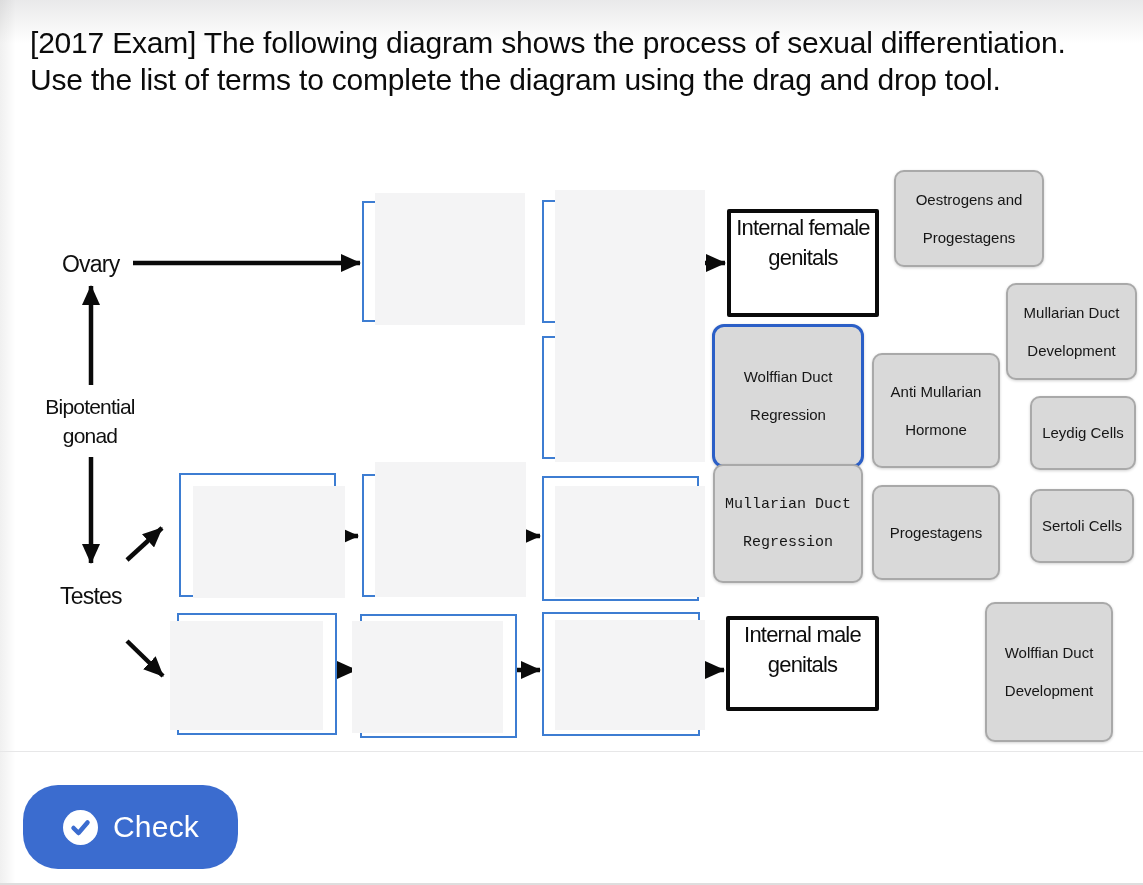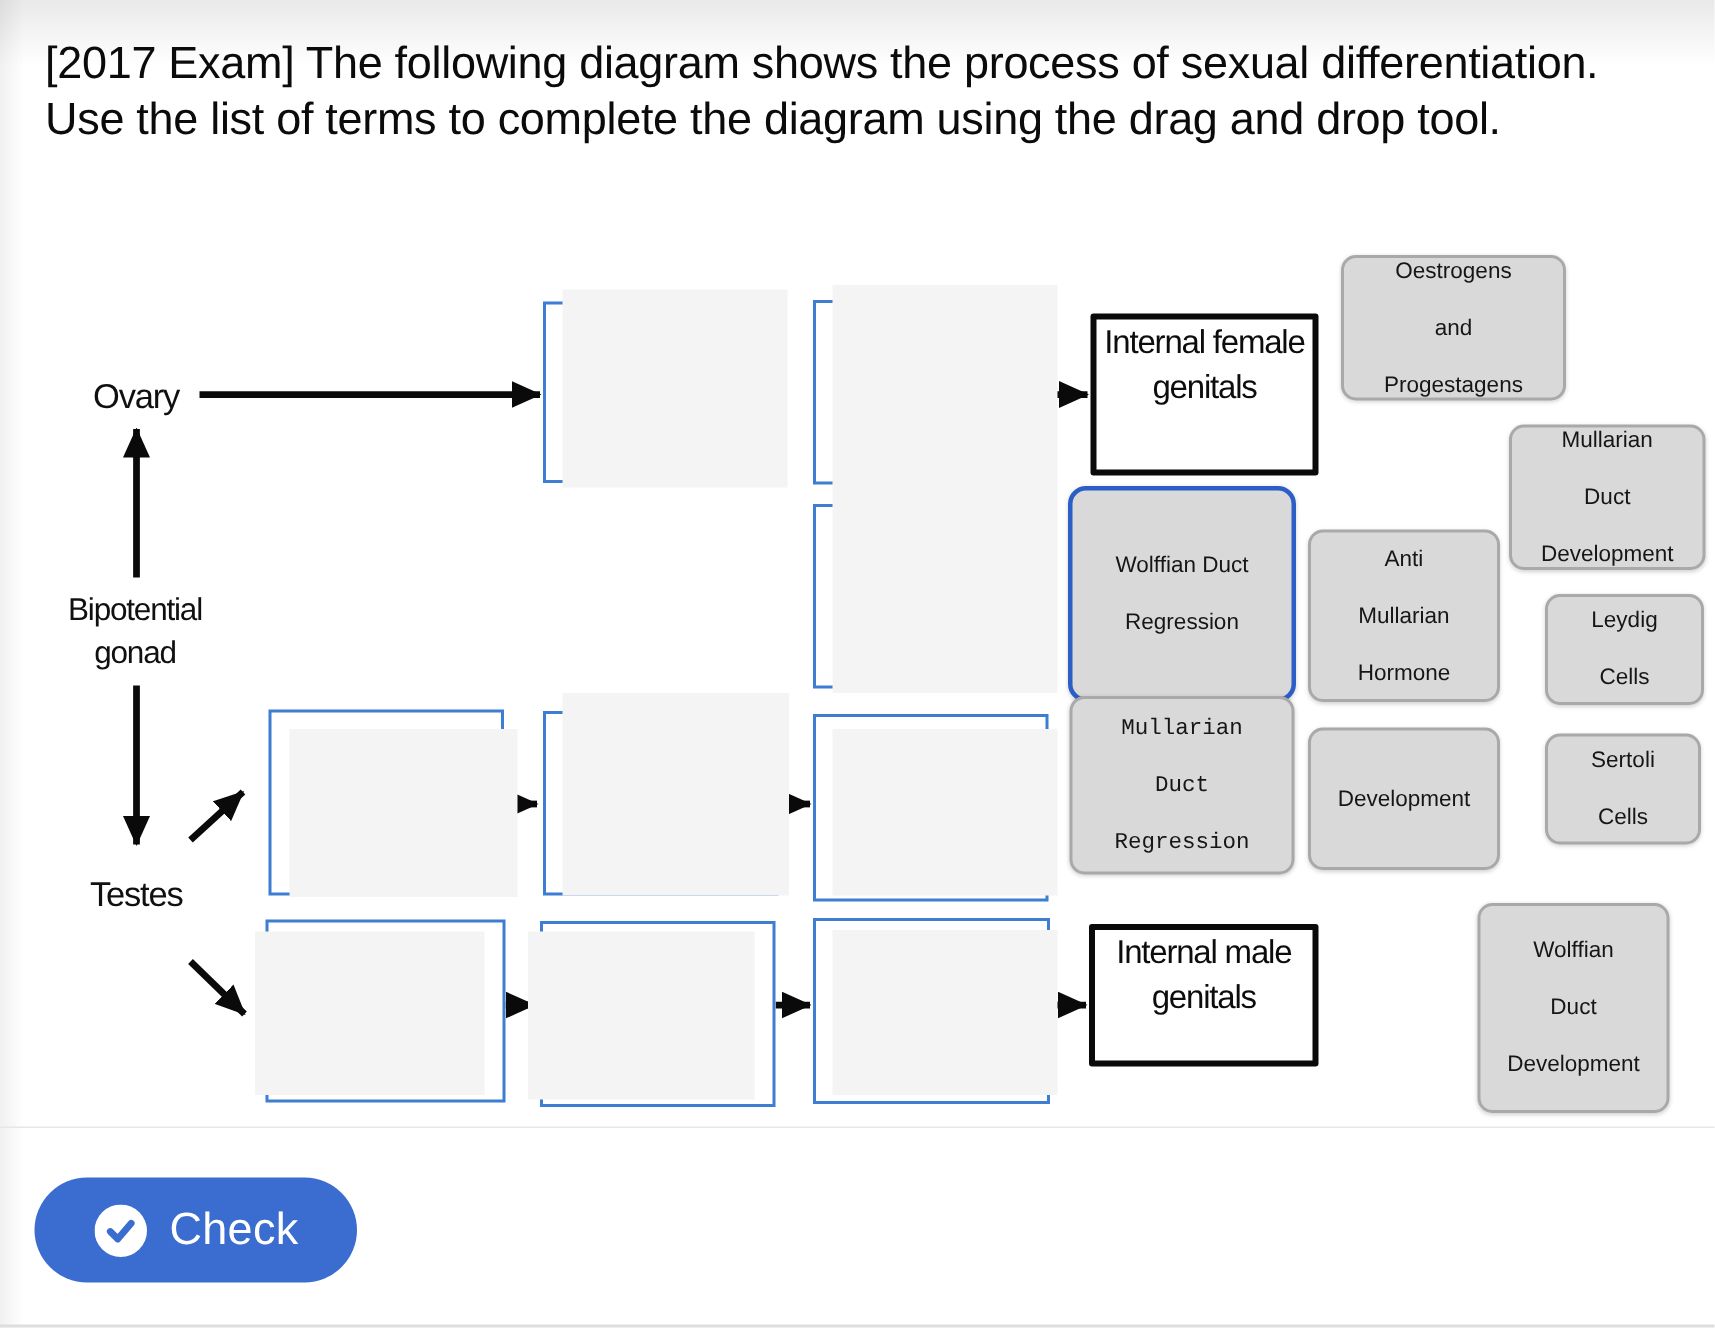--- a/index.html
+++ b/index.html
@@ -54,34 +54,34 @@
     display:flex;align-items:flex-start;justify-content:center;text-align:center;
     font-size:22px;line-height:30px;letter-spacing:-0.8px;color:#0d0d0d;border-radius:2px;}
   .fb{left:727px;top:209px;width:152px;height:108px;}
   .mb{left:726px;top:616px;width:153px;height:95px;}
   .result-box .txt{width:144px;}
 
   
   .chip{position:absolute;background:var(--chip-bg,#d9d9d9);border:2px solid var(--chip-border,#a9a9a9);
     border-radius:10px;box-sizing:border-box;display:flex;align-items:center;justify-content:center;
     text-align:center;font-size:15px;line-height:38px;color:#161616;
-    box-shadow:0 1px 3px rgba(0,0,0,0.18);cursor:grab;padding:0 20px;}
+    box-shadow:0 1px 3px rgba(0,0,0,0.18);cursor:grab;padding:0 1px;}
   .chip.selected{border:3.5px solid var(--selected-border,#2b5fc7);border-radius:12px;}
   .t0{left:894px;top:170px;width:150px;height:97px;}
   .t1{left:1006px;top:283px;width:131px;height:97px;}
   .t2{left:712px;top:324px;width:152px;height:144px;}
   .t3{left:872px;top:353px;width:128px;height:115px;}
   .t4{left:1030px;top:396px;width:106px;height:74px;}
   .t5{left:713px;top:464px;width:150px;height:119px;font-family:Liberation Mono, monospace;}
   .t6{left:872px;top:485px;width:128px;height:95px;}
   .t7{left:1030px;top:489px;width:104px;height:74px;}
   .t8{left:985px;top:602px;width:128px;height:140px;}
 
   
-  .check-btn{position:absolute;left:23px;top:785px;width:215px;height:70px;border-radius:35px;
+  .check-btn{position:absolute;left:23px;top:785px;width:215px;height:84px;border-radius:35px;
     background:var(--accent-blue,#3b6ccf);border:none;display:flex;align-items:center;
     padding:0 0 0 40px;box-sizing:border-box;cursor:pointer;gap:15px;}
   .check-btn .label{color:#ffffff;font-size:30px;letter-spacing:0.2px;}
   .check-icon{width:35px;height:35px;flex:0 0 auto;}
 </style>
 </head>
 <body style="--accent-blue: #3b6ccf; --dropzone-blue: #3d7dd2; --selected-border: #2b5fc7; --chip-bg: #d9d9d9; --chip-border: #a9a9a9; --placeholder-bg: #f4f4f5; --divider: #e7e7e8;">
 
 <div class="top-shade"></div>
 <div class="left-shade"></div>
@@ -138,21 +138,21 @@
 <div class="result-box mb">
   <div class="txt">Internal male genitals</div>
 </div>
 
 <div class="chip t0">Oestrogens and Progestagens</div>
 <div class="chip t1">Mullarian Duct Development</div>
 <div class="chip selected t2">Wolffian Duct Regression</div>
 <div class="chip t3">Anti Mullarian Hormone</div>
 <div class="chip t4">Leydig Cells</div>
 <div class="chip t5">Mullarian Duct Regression</div>
-<div class="chip t6">Development</div>
+<div class="chip t6">Progestagens</div>
 <div class="chip t7">Sertoli Cells</div>
 <div class="chip t8">Wolffian Duct Development</div>
 
 <div class="divider"></div>
 <button class="check-btn">
   <svg class="check-icon" viewBox="0 0 35 35">
     <circle cx="17.5" cy="17.5" r="17.5" fill="#ffffff"></circle>
     <path d="M10.5,18 L15.5,23 L24.5,12.5" fill="none" stroke="#3b6ccf" stroke-width="4.5" stroke-linecap="round" stroke-linejoin="round"></path>
   </svg>
   <span class="label">Check</span>

